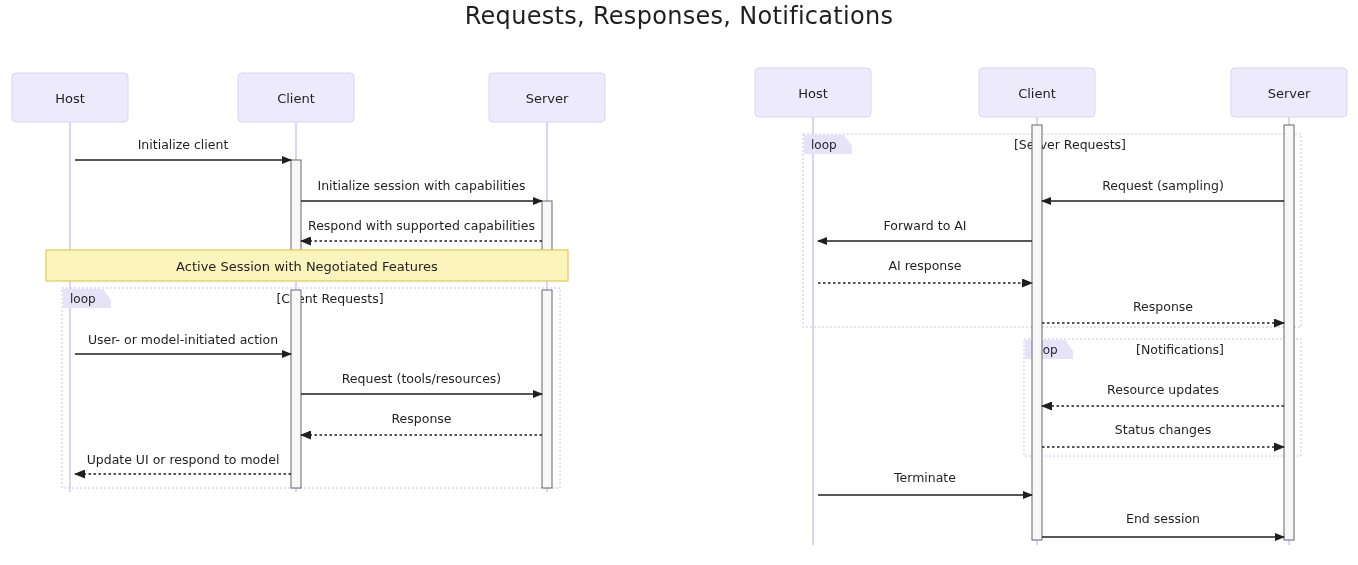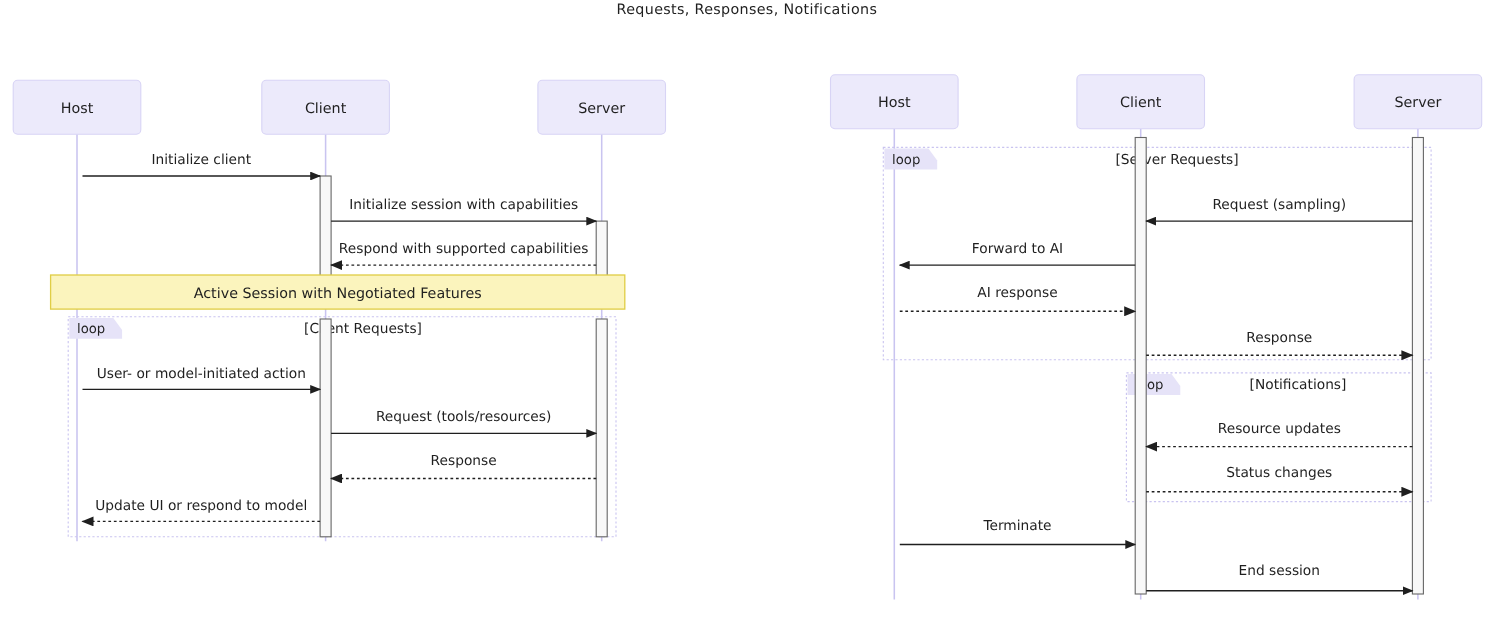--- a/index.html
+++ b/index.html
@@ -20,21 +20,21 @@
     top: 0;
     width: 1358px;
     height: 565px;
   }
   .diagram-title {
     position: absolute;
     left: 0;
     top: 0;
     width: 1358px;
     text-align: center;
-    font-size: 13px;
+    font-size: 24px;
     color: #1f1f1f;
     letter-spacing: 0.3px;
     font-family: "DejaVu Sans", sans-serif;
   }
   svg text {
     font-family: "DejaVu Sans", sans-serif;
     fill: #1f1f1f;
   }
   .participant-label {
     font-size: 13px;

